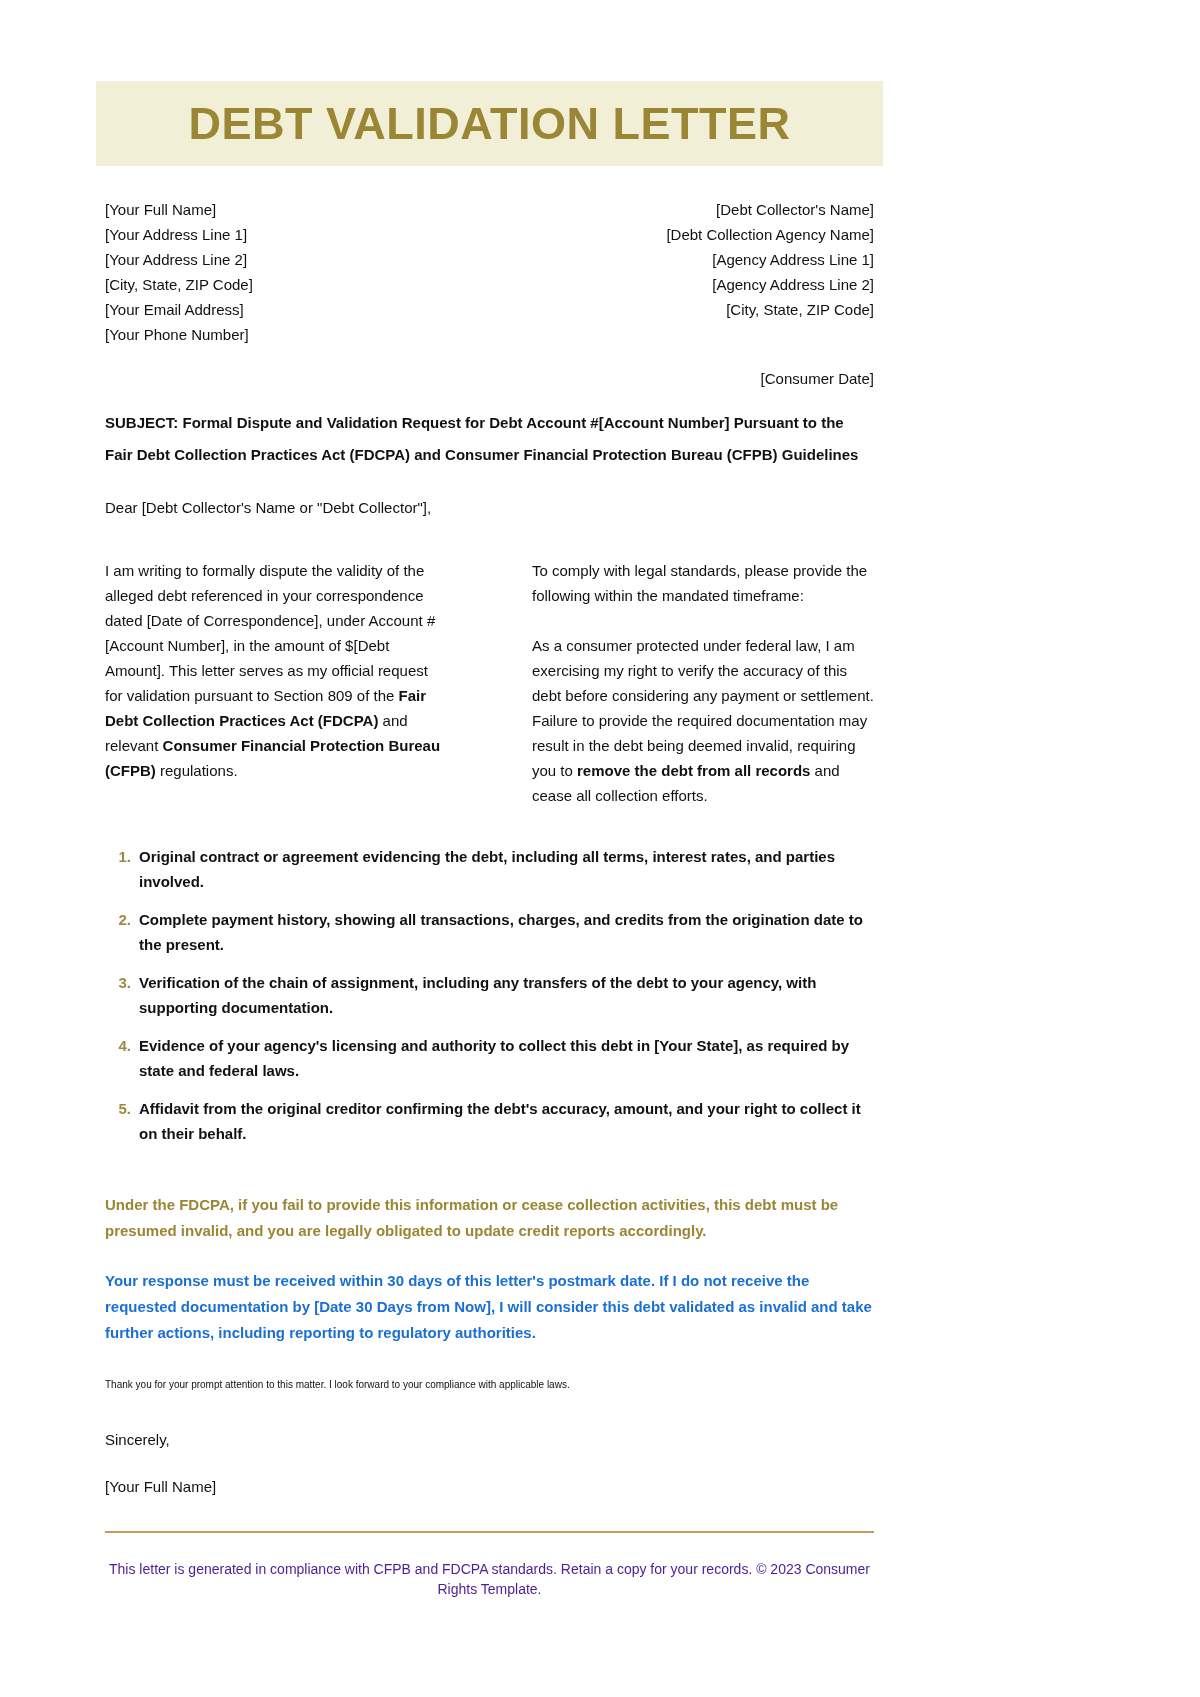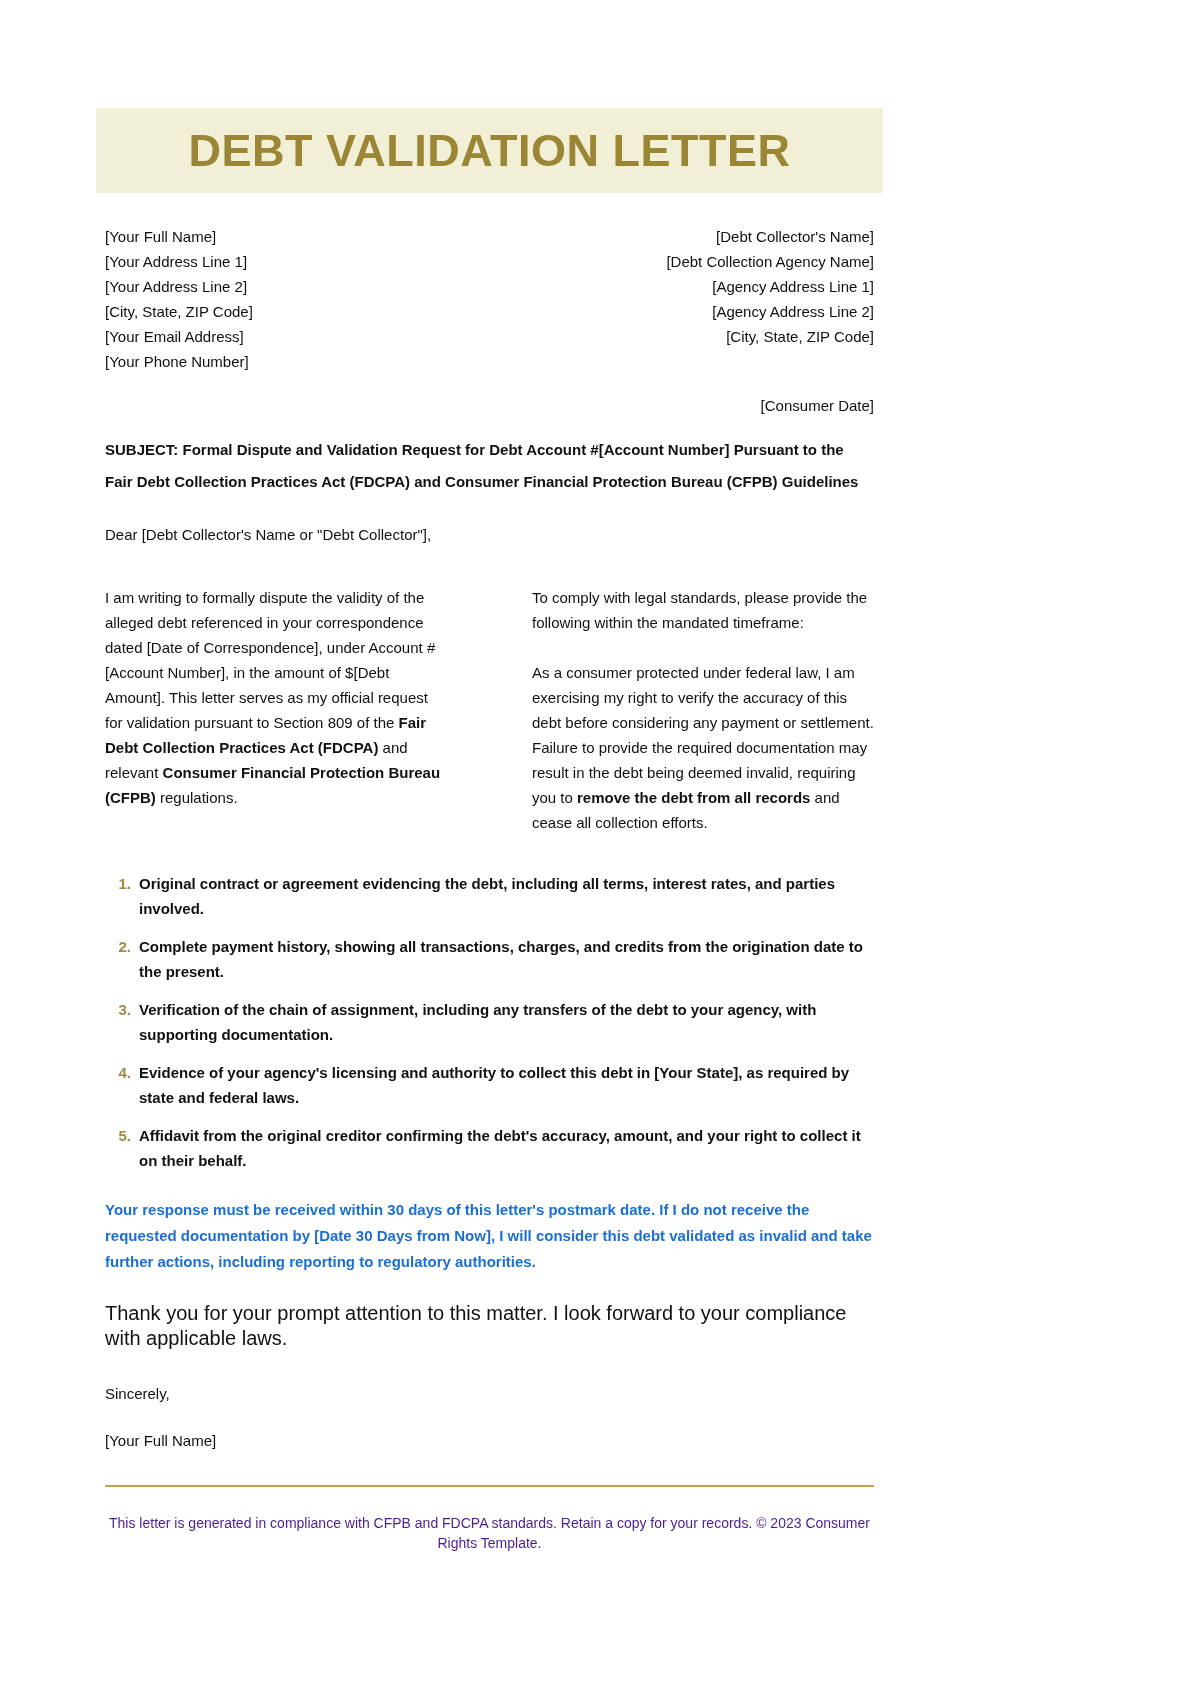--- a/index.html
+++ b/index.html
@@ -6,21 +6,21 @@
   html, body { margin: 0; padding: 0; background: #ffffff; }
   body {
     width: 1200px; height: 1697px;
     font-family: "Liberation Sans", sans-serif;
     color: #111111;
     position: relative;
     overflow: hidden;
   }
   .page {
     width: 1072px; height: 1697px;
-    padding: 108px 198px 0 105px;
+    padding: 81px 198px 0 105px;
   }
   .band {
     margin: 0 -9px;
     height: 85px;
     background: #f1f0d7;
     display: flex; align-items: center; justify-content: center;
   }
   .band h1 {
     margin: 0;
     font-size: 45px;
@@ -93,21 +93,21 @@
   }
   .notice-blue {
     margin-top: 24px;
     color: #1a6fd4;
     font-size: 15px;
     font-weight: 700;
     line-height: 26px;
   }
   .closing {
     margin-top: 26px;
-    font-size: 20px;
+    font-size: 10px;
     line-height: 25px;
   }
   .signoff { margin-top: 30px; font-size: 15px; line-height: 25px; }
   .signature { margin-top: 22px; font-size: 15px; line-height: 25px; }
   .rule {
     margin-top: 32px;
     border: 0;
     border-top: 2px solid #c49e52;
   }
   .footer-text {
@@ -178,20 +178,21 @@
     <li>
       <span class="num">4.</span>
       <span>Evidence of your agency's licensing and authority to collect this debt in [Your State], as required by state and federal laws.</span>
     </li>
     <li>
       <span class="num">5.</span>
       <span>Affidavit from the original creditor confirming the debt's accuracy, amount, and your right to collect it on their behalf.</span>
     </li>
   </ol>
 
+  <div class="notice-gold">Under the FDCPA, if you fail to provide this information or cease collection activities, this debt must be presumed invalid, and you are legally obligated to update credit reports accordingly.</div>
 
   <div class="notice-blue">Your response must be received within 30 days of this letter's postmark date. If I do not receive the requested documentation by [Date 30 Days from Now], I will consider this debt validated as invalid and take further actions, including reporting to regulatory authorities.</div>
 
   <div class="closing">Thank you for your prompt attention to this matter. I look forward to your compliance with applicable laws.</div>
 
   <div class="signoff">Sincerely,</div>
 
   <div class="signature">[Your Full Name]</div>
 
   <hr class="rule">

